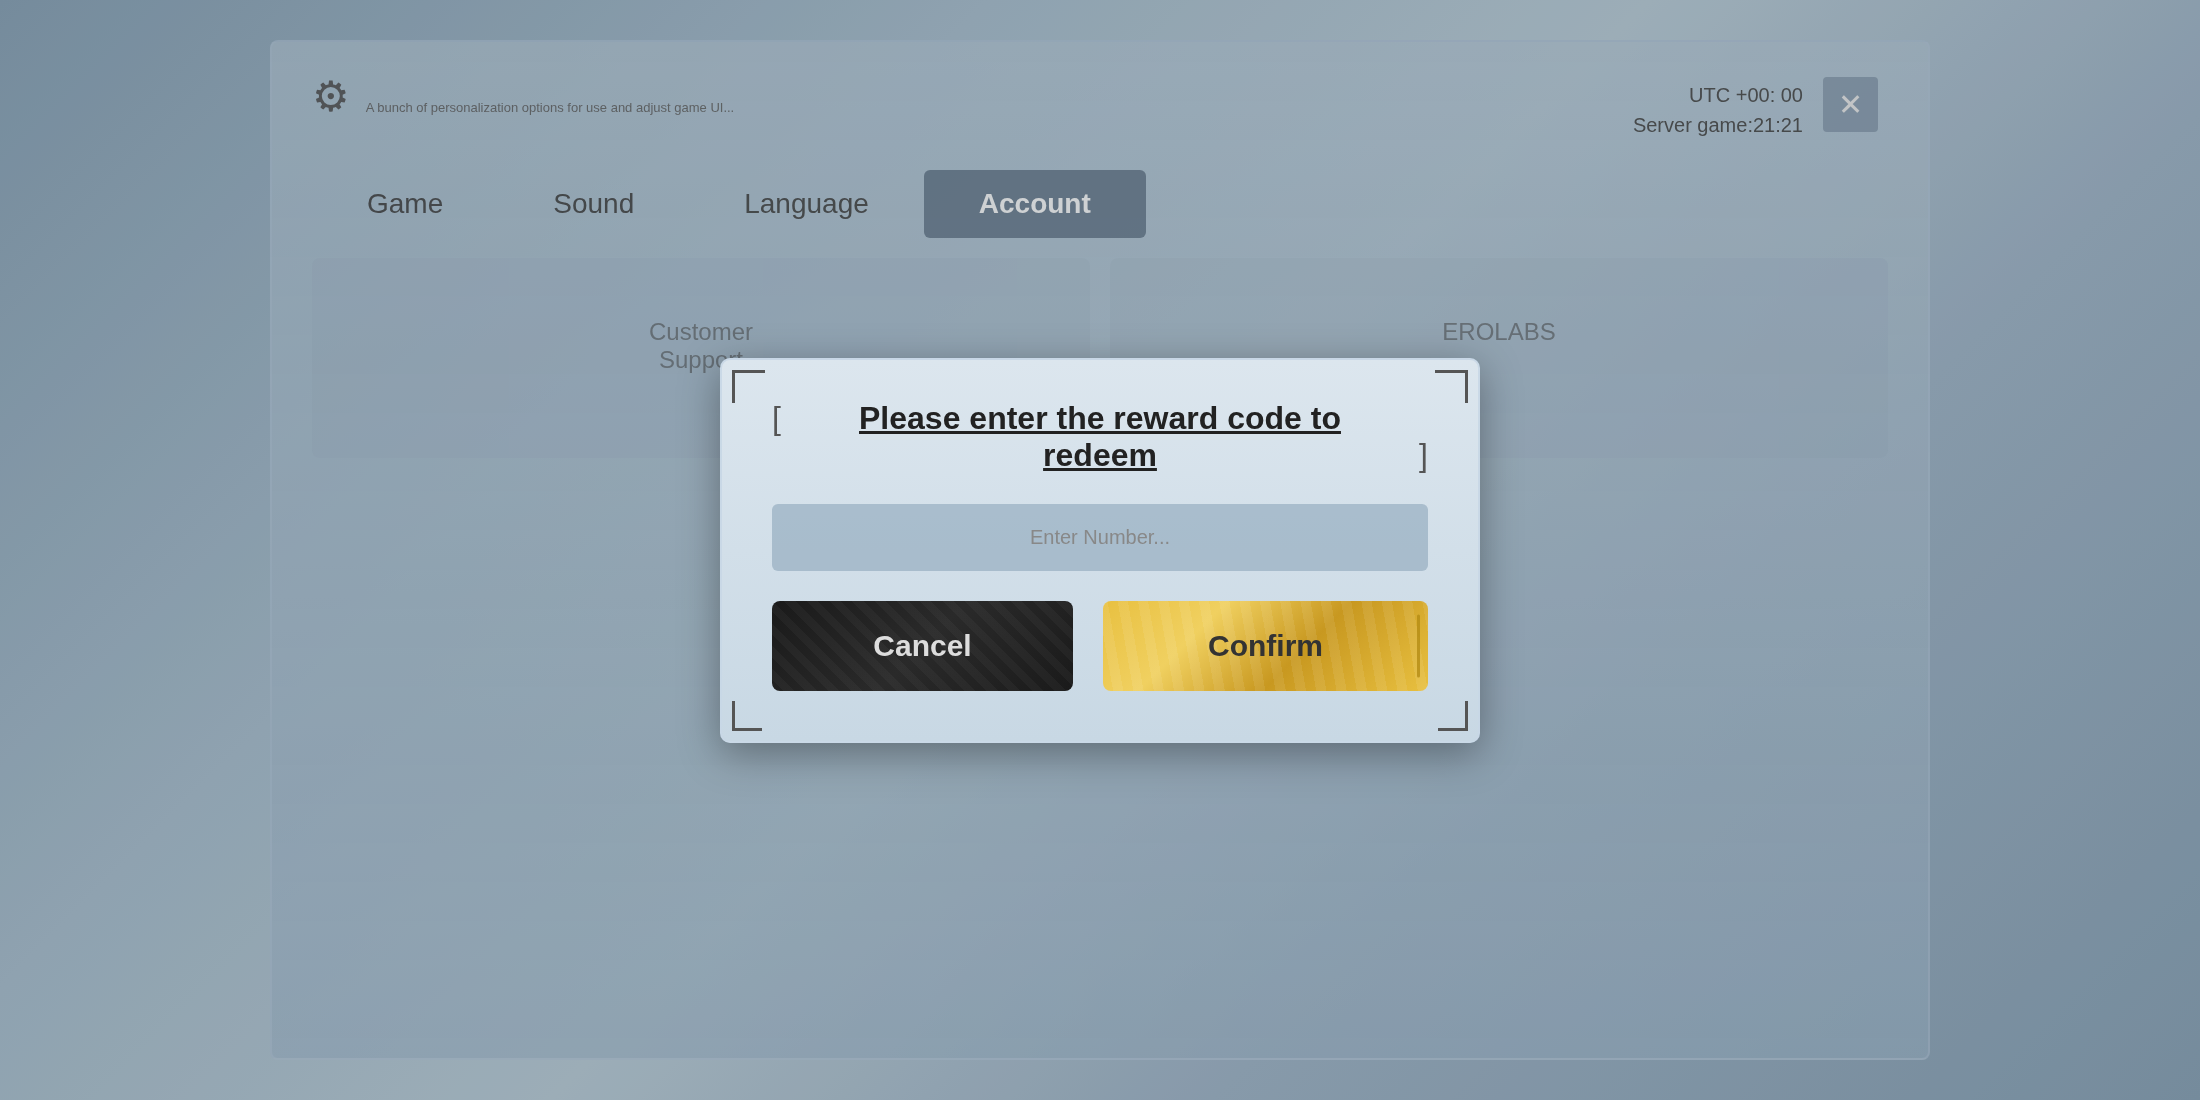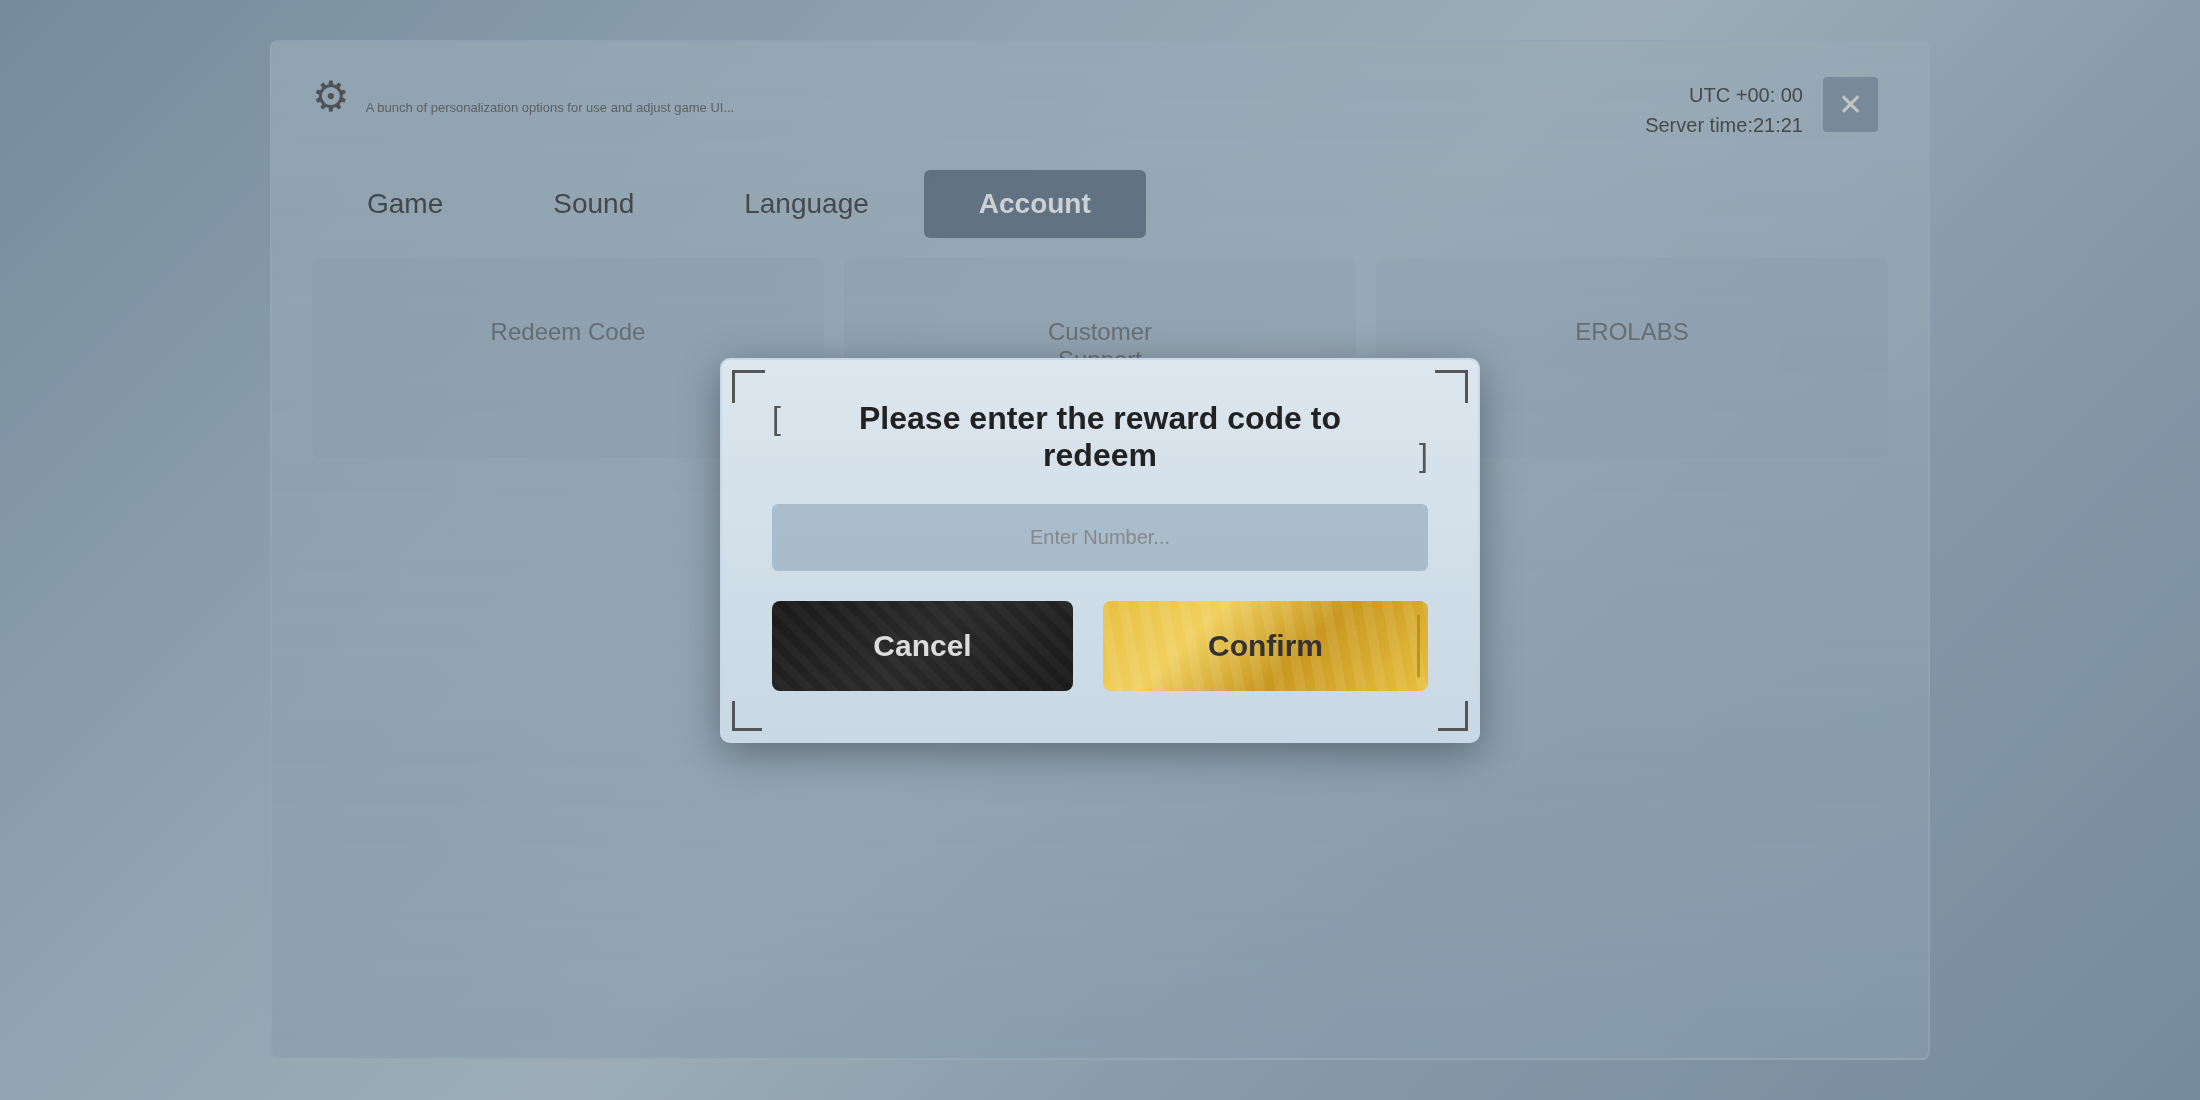--- a/index.html
+++ b/index.html
@@ -199,20 +199,21 @@
     }
 
     .modal-title {
       text-align: center;
       font-size: 32px;
       font-weight: bold;
       color: #222;
       margin-bottom: 30px;
       padding: 0 30px;
       position: relative;
+      text-decoration: underline;
     }
 
     .modal-title::before {
       content: '[';
       position: absolute;
       left: 0;
       color: #555;
       font-weight: 300;
     }
 
@@ -327,39 +328,36 @@
   <div class="settings-header">
     <div class="settings-title-area">
       <span class="settings-icon">⚙</span>
       <div class="settings-title-block">
         <span class="settings-subtitle">A bunch of personalization options for use and adjust game UI...</span>
       </div>
     </div>
     <div style="display:flex; align-items:flex-start; gap:20px;">
       <div class="settings-time-area">
         <div>UTC +00: 00</div>
-        <div>Server time:21:21</div>
+        <div>Server game:21:21</div>
       </div>
       <button class="settings-close-btn">
         <span>✕</span>
       </button>
     </div>
   </div>
 
   <div class="settings-tabs">
     <button class="tab-item">Game</button>
     <button class="tab-item">Sound</button>
     <button class="tab-item">Language</button>
     <button class="tab-item active">Account</button>
   </div>
 
   <div class="settings-content-bg">
-    <div class="content-card">
-      <span>Redeem Code</span>
-    </div>
     <div class="content-card">
       <span>Customer<br>Support</span>
     </div>
     <div class="content-card">
       <span>EROLABS</span>
     </div>
   </div>
 </div>
 
 <div class="modal-overlay">

